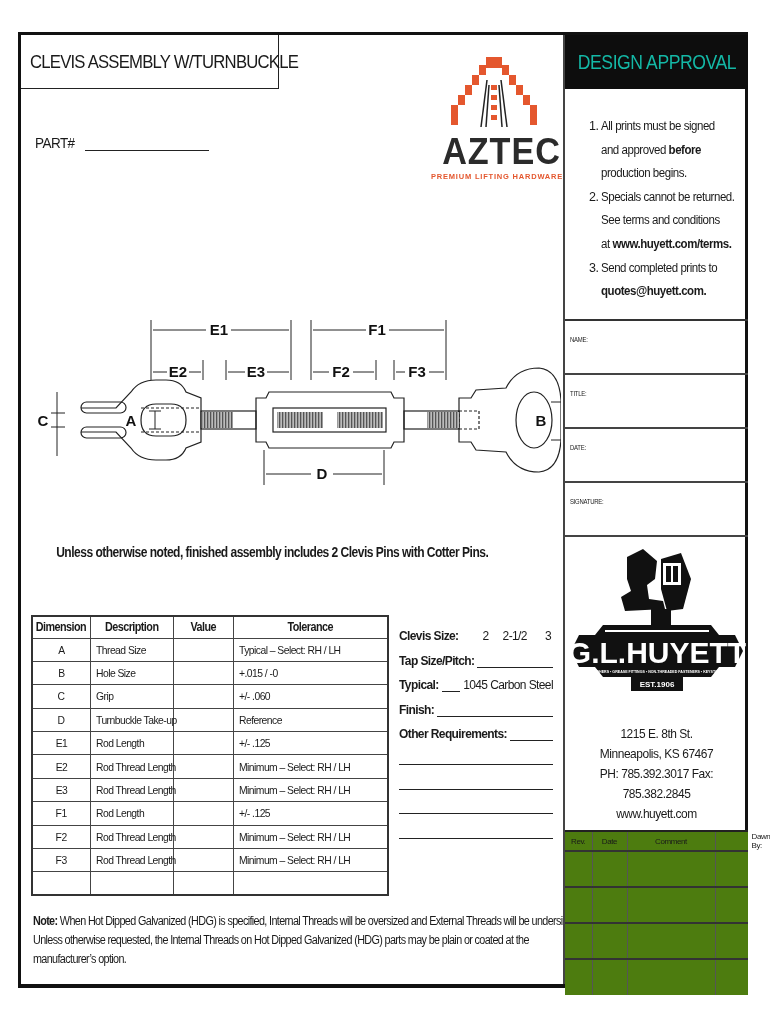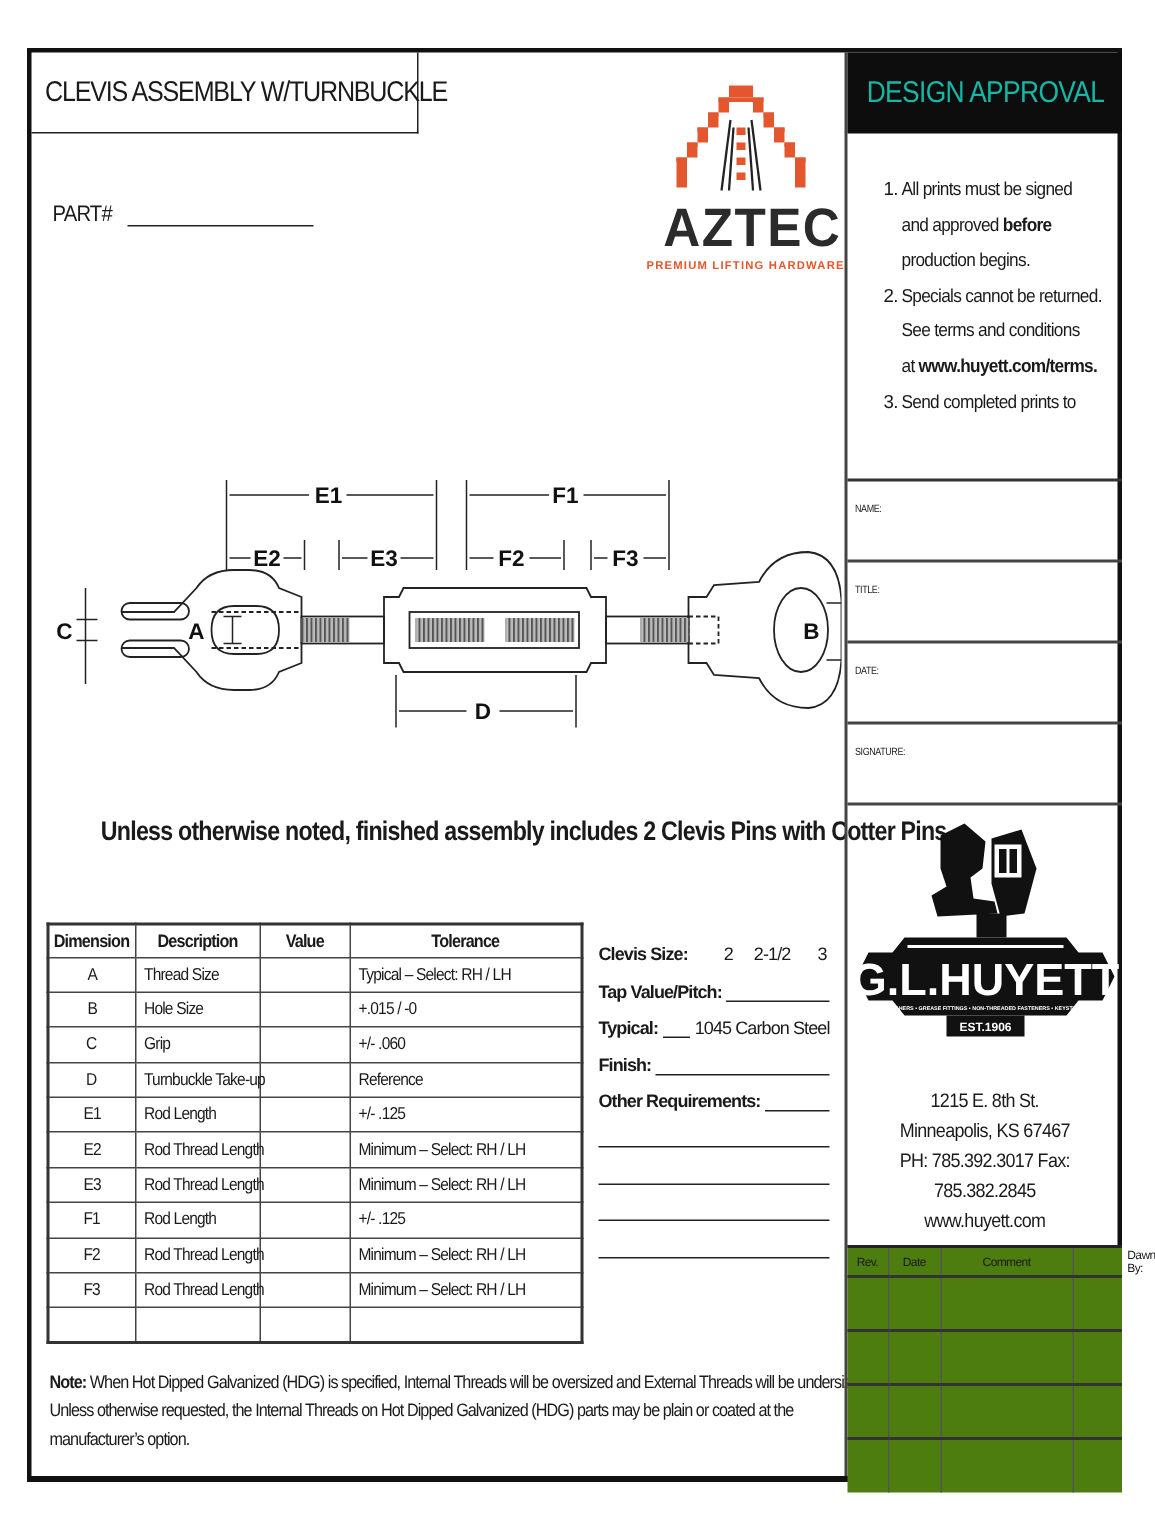--- a/index.html
+++ b/index.html
@@ -38,21 +38,21 @@
   .addr div { transform: scaleX(0.92); }
 
   .rev { position: absolute; left: 0; top: 795px; width: 183px; border-top: 2px solid #222; background: #4d7c0f; }
   .rev table { width: 100%; border-collapse: collapse; table-layout: fixed; }
   .rev th { font-size: 8px; font-weight: normal; height: 15px; border-bottom: 2px solid #333; border-right: 1.5px solid #555; letter-spacing: -0.4px; }
   .rev td { height: 36px; border-bottom: 2px solid #333; border-right: 1.5px solid #555; }
   .rev th:last-child, .rev td:last-child { border-right: none; padding-left: 36px; }
 
   
   .diagram { position: absolute; left: 0; top: 275px; width: 540px; height: 180px; }
-  .note-top { position: absolute; left: 0; top: 509px; width: 540px; text-align: left; font-size: 18px; font-weight: bold; letter-spacing: -0.6px; }
+  .note-top { position: absolute; left: 0; top: 509px; width: 540px; text-align: left; font-size: 14px; font-weight: bold; letter-spacing: -0.6px; }
   .note-top span { display: inline-block; transform: scaleX(0.86); white-space: nowrap; }
 
   
   .dims { position: absolute; left: 10px; top: 580px; width: 356px; border-collapse: collapse; table-layout: fixed; border: 2px solid #333; }
   .dims th { font-size: 12px; font-weight: bold; height: 22px; border: 1.5px solid #444; letter-spacing: -0.6px; }
   .dims td { font-size: 11.5px; height: 23.4px; border: 1.5px solid #444; padding-left: 5px; letter-spacing: -0.6px; white-space: nowrap; }
   .dims td.c { text-align: center; padding-left: 0; }
   .dims td span, .dims th span { display: inline-block; transform: scaleX(0.9); transform-origin: left; }
   .dims th span, .dims td.c span { transform-origin: center; }
 
@@ -305,21 +305,21 @@
   </table>
 
   <div class="specs">
     <div class="row">
       <b>Clevis Size:</b>
       <span class="opt" style="margin-left:24px">2</span>
       <span class="opt">2-1/2</span>
       <span class="opt" style="margin-left:18px">3</span>
     </div>
     <div class="row">
-      <b>Tap Value/Pitch:</b>
+      <b>Tap Size/Pitch:</b>
       <span class="fill"></span>
     </div>
     <div class="row">
       <b>Typical:</b>
       <span class="short"></span>
       <span>1045 Carbon Steel</span>
     </div>
     <div class="row">
       <b>Finish:</b>
       <span class="fill"></span>
@@ -365,20 +365,24 @@
           <span class="n"></span>
           <span class="t">See terms and conditions</span>
         </div>
       <div class="rule">
           <span class="n"></span>
           <span class="t"><span>at </span><b>www.huyett.com/terms.</b></span>
         </div>
       <div class="rule">
           <span class="n">3.</span>
           <span class="t">Send completed prints to</span>
+        </div>
+      <div class="rule">
+          <span class="n"></span>
+          <span class="t"><b>quotes@huyett.com.</b></span>
         </div>
     </div>
     <div class="sig-field"><span>NAME:</span></div>
     <div class="sig-field"><span>TITLE:</span></div>
     <div class="sig-field"><span>DATE:</span></div>
     <div class="sig-field"><span>SIGNATURE:</span></div>
 
     <svg class="huyett-logo" viewBox="0 0 183 172">
       <g fill="#111">
 

